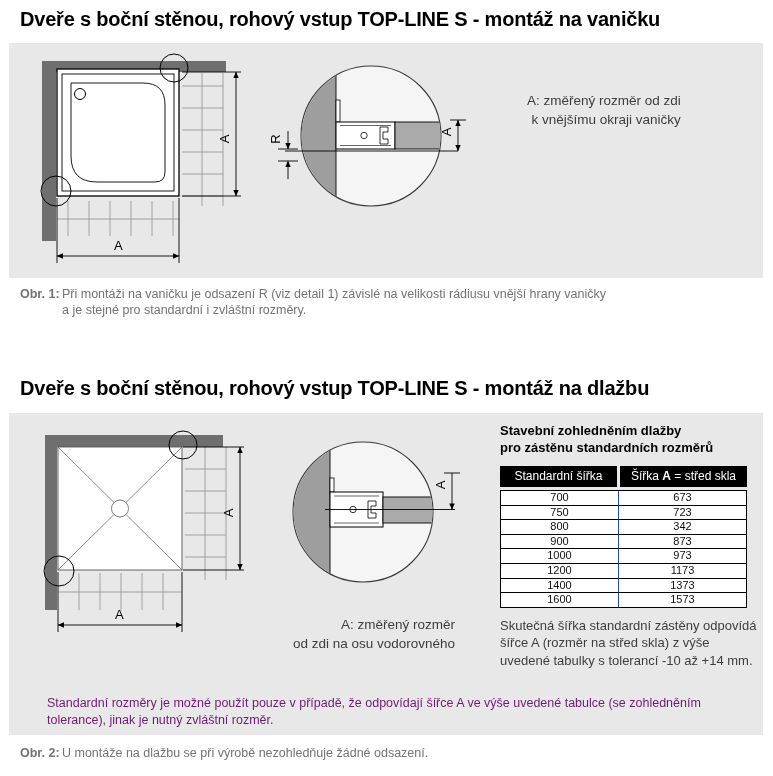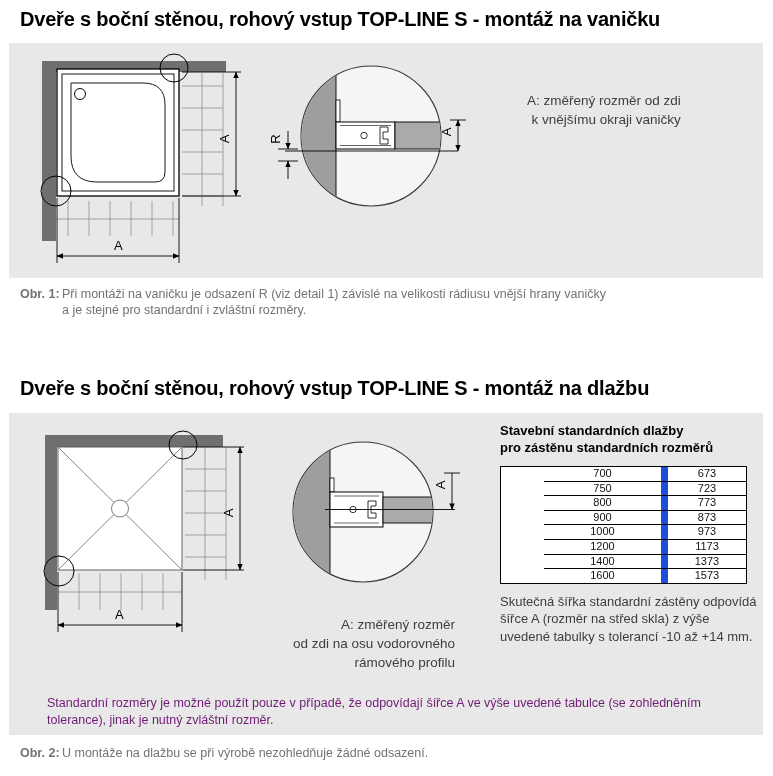--- a/index.html
+++ b/index.html
@@ -19,25 +19,25 @@
   .caption{position:absolute;left:20px;display:flex;font-size:12.5px;line-height:16px;color:#737373;}
   .c1{top:286px;}
   .c2{top:745px;}
   .cap-label{font-weight:700;width:42px;flex:none;}
   .rightcol{position:absolute;left:491px;top:10px;width:260px;}
   .tbl-title{font-size:13px;font-weight:700;line-height:16.5px;color:#000;}
   .tbl{width:247px;margin-top:10px;}
   .tbl-head{display:grid;grid-template-columns:117px 127px;column-gap:3px;}
   .th{background:#000;color:#fff;font-size:12px;height:21px;line-height:21px;text-align:center;font-weight:400;}
   .th b{font-weight:700;}
-  .tbl-body{border:1px solid #000;margin-top:3px;background:#fff;padding-left:43px;}
+  .tbl-body{border:1px solid #000;margin-top:3px;background:#fff;}
   .tr{display:grid;grid-template-columns:117px 1fr;height:13.6px;border-bottom:1px solid #000;}
   .tr:last-child{border-bottom:none;}
   .td{font-size:11px;line-height:13.5px;text-align:center;color:#111;}
-  .td2{border-left:7px solid #1d4ed8;}
+  .td2{border-left:1px solid #1d4ed8;}
   .tbl-note{font-size:13px;line-height:17.5px;color:#3e3e3e;margin-top:9px;width:258px;}
   .p2-note{position:absolute;left:38px;top:282px;width:708px;font-size:12.5px;line-height:17px;color:#701a75;}
   svg{display:block;}
   svg text{font-family:"Liberation Sans",sans-serif;font-size:13px;fill:#000;}
 </style>
 </head>
 <body>
 
 <div>
 
@@ -220,44 +220,47 @@
       <g stroke="#000" stroke-width="0.9">
         <line x1="169" y1="38" x2="185" y2="38"></line>
         <line x1="177" y1="38" x2="177" y2="74.5" marker-end="url(#m4)"></line>
       </g>
       <text x="170" y="50" transform="rotate(-90 170 50)" text-anchor="middle">A</text>
     </svg>
 
     <div class="legend abs" style="left:284px;top:202px;">
       <div>A: změřený rozměr</div>
       <div>od zdi na osu vodorovného</div>
-      <div>rámového profilu</div>
     </div>
 
     <div class="rightcol">
       <div class="tbl-title">
-        <div>Stavební standardních dlažby</div>
+        <div>Stavební zohledněním dlažby</div>
         <div>pro zástěnu standardních rozměrů</div>
       </div>
       <div class="tbl">
+        <div class="tbl-head">
+          <div class="th">Standardní šířka</div>
+          <div class="th"><span>Šířka </span><b>A</b><span> = střed skla</span></div>
+        </div>
         <div class="tbl-body">
 
             <div class="tr">
               <div class="td">700</div>
               <div class="td td2">673</div>
             </div>
 
             <div class="tr">
               <div class="td">750</div>
               <div class="td td2">723</div>
             </div>
 
             <div class="tr">
               <div class="td">800</div>
-              <div class="td td2">773</div>
+              <div class="td td2">342</div>
             </div>
 
             <div class="tr">
               <div class="td">900</div>
               <div class="td td2">873</div>
             </div>
 
             <div class="tr">
               <div class="td">1000</div>
               <div class="td td2">973</div>

